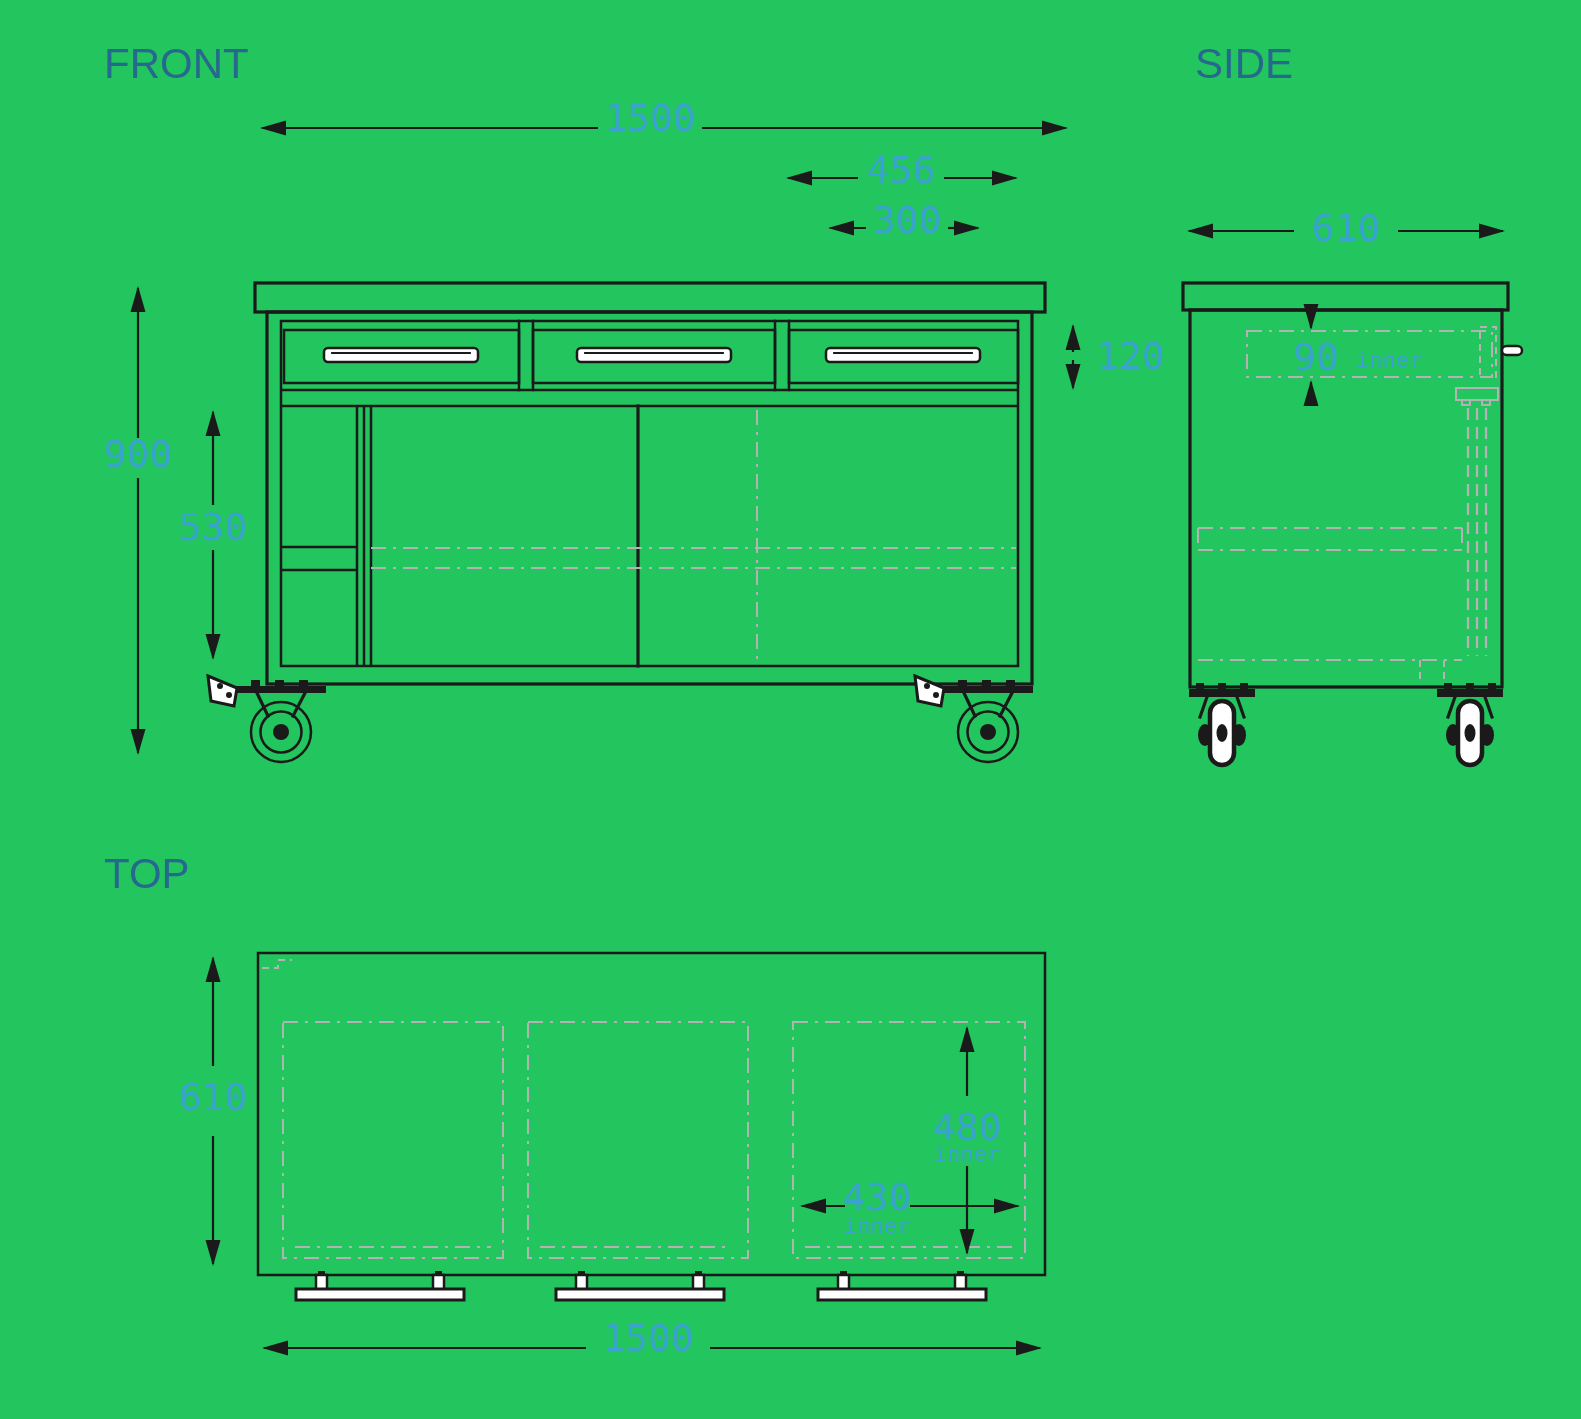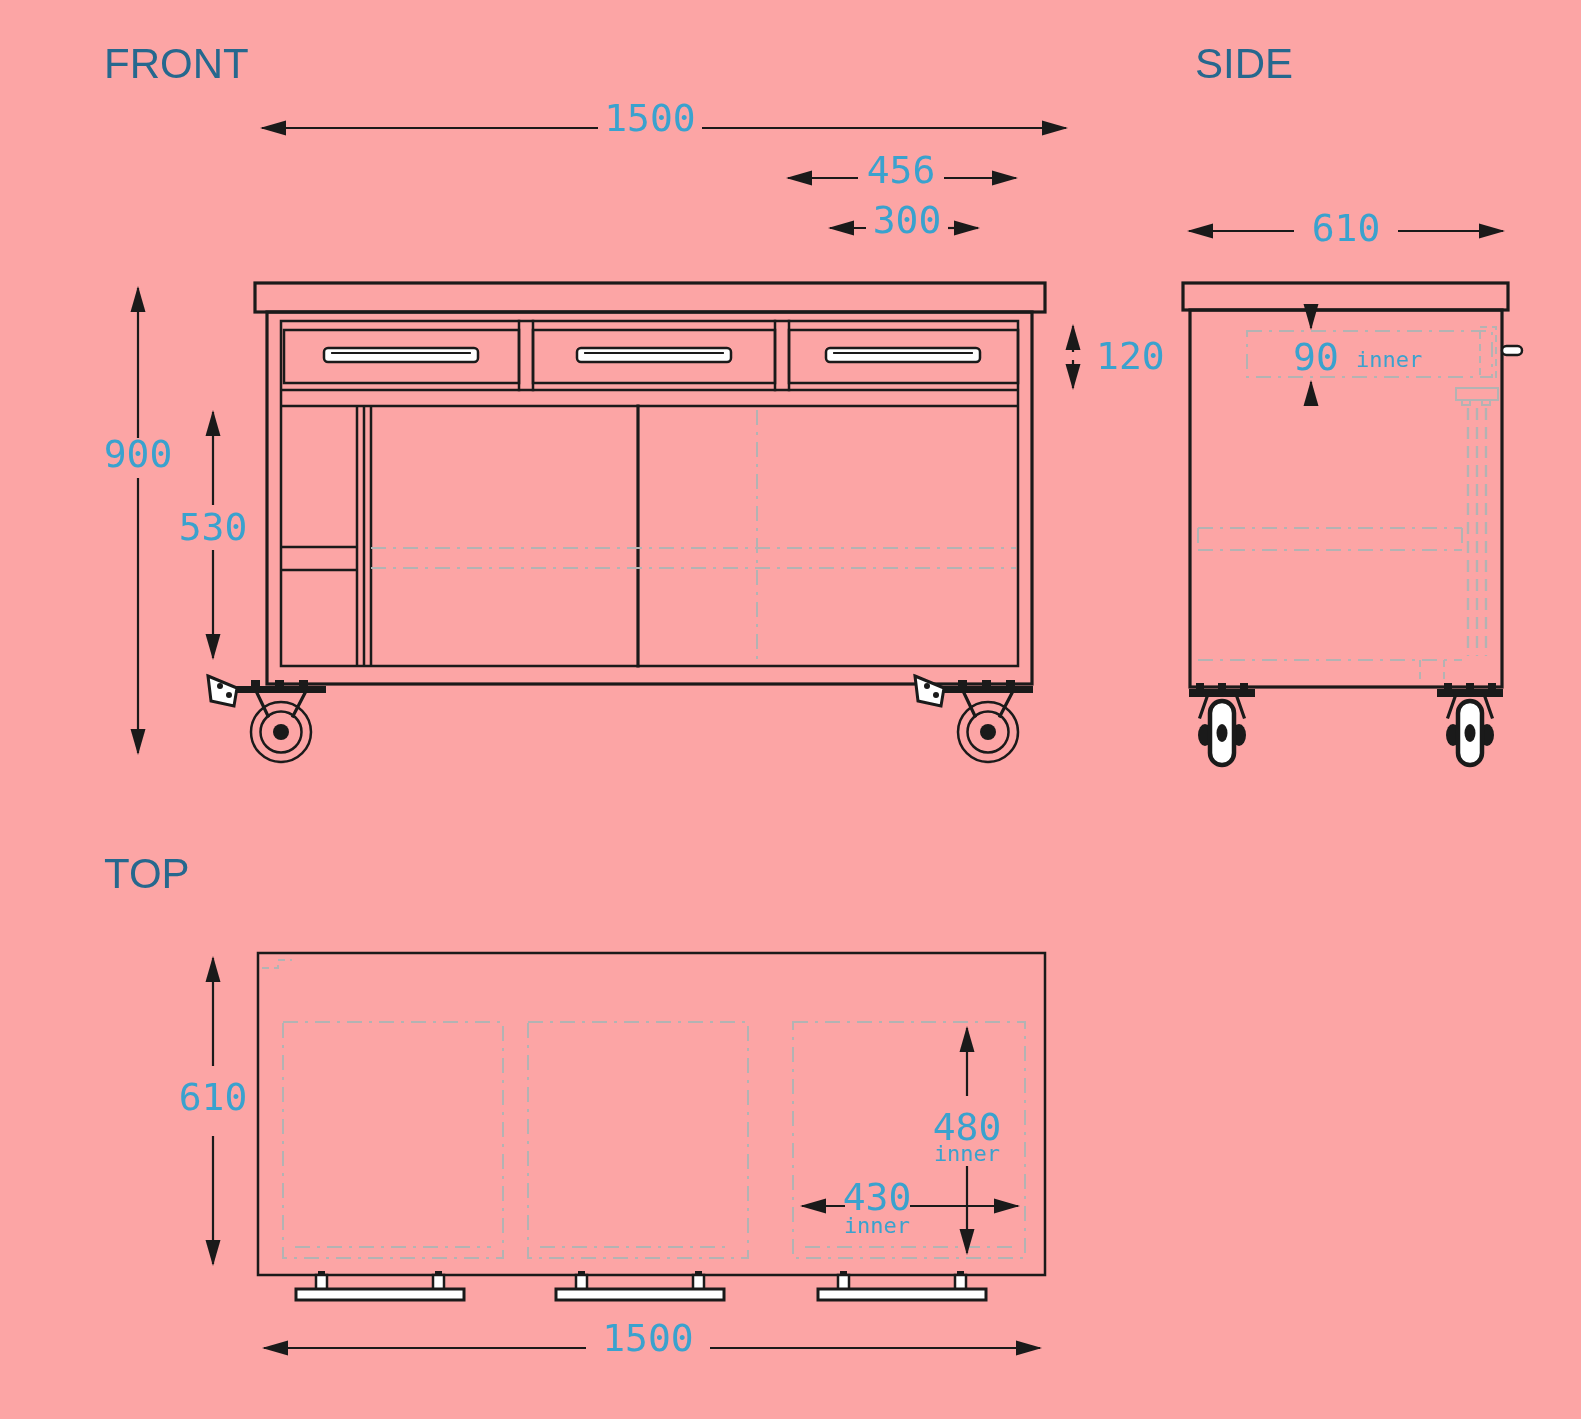--- a/index.html
+++ b/index.html
@@ -1,16 +1,16 @@
 <!DOCTYPE html>
 <html style="--title: #26688e; --dim: #3aa2ce; --line: #1a1a1a; --hidden: #b3b3b3;"><head>
 <meta charset="utf-8">
 <style>
   html,body { margin:0; padding:0; background:#ffffff; }
-  .page { width:1581px; height:1419px; position:relative; background:#fca5a5; }
+  .page { width:1581px; height:1419px; position:relative; background:#22c55e; }
   svg { display:block; width:1581px; height:1419px; }
 
   .draw   { fill:none; stroke:var(--line,#1a1a1a); stroke-width:2.5; stroke-linecap:square; }
   .thick  { stroke-width:3.2; }
   .thin   { stroke-width:1.8; }
   .solidfill { fill:var(--line,#1a1a1a); stroke:none; }
   .whitefill { fill:#ffffff; stroke:var(--line,#1a1a1a); }
 
   .hidden     { fill:none; stroke:var(--hidden,#b3b3b3); stroke-width:2; stroke-dasharray:15 7 3 7; }
   .hidden-sq  { fill:none; stroke:var(--hidden,#b3b3b3); stroke-width:2.3; stroke-dasharray:12 7; }

